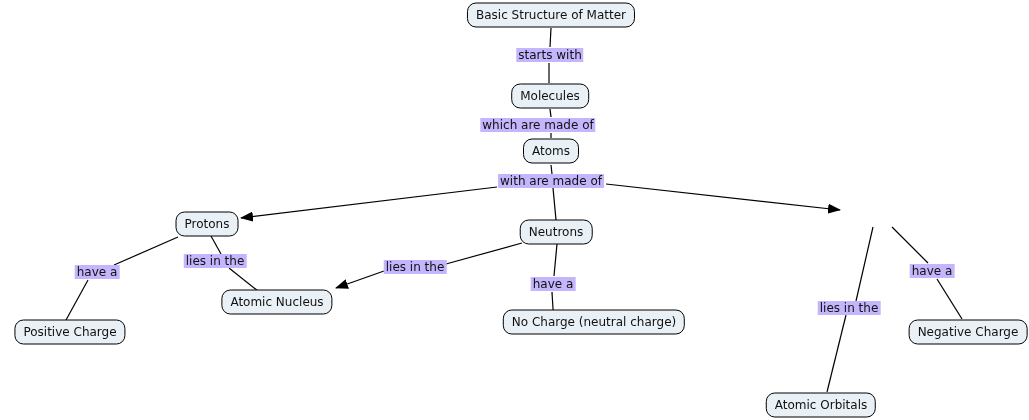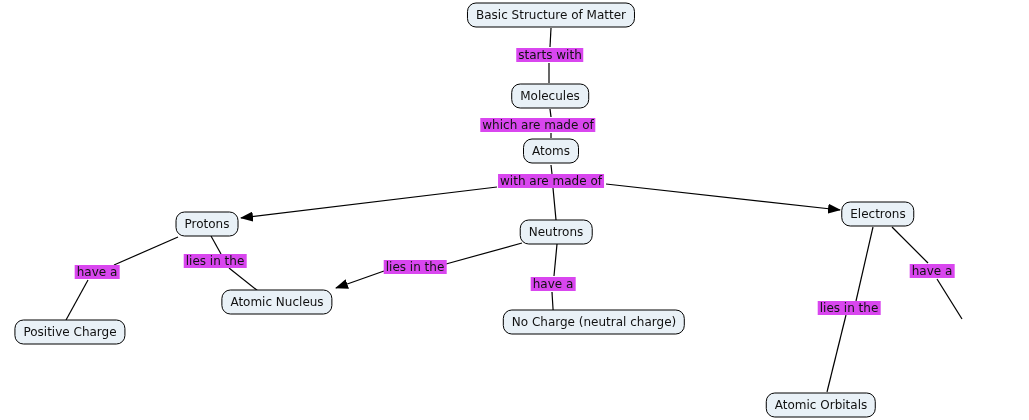--- a/index.html
+++ b/index.html
@@ -37,21 +37,21 @@
     white-space: nowrap;
     z-index: 3;
     text-align: center;
   }
   .link-label {
     position: absolute;
     transform: translate(-50%, -50%);
     font-size: 12px;
     line-height: 14px;
     color: #111111;
-    background: #d946ef;
+    background: #c4b5fd;
     padding: 0 2px;
     white-space: nowrap;
     z-index: 2;
   }
   
   #node-basic      { left: 551px; top: 15px;  }
   #node-molecules  { left: 550px; top: 96px;  }
   #node-atoms      { left: 551px; top: 151px; }
   #node-protons    { left: 207px; top: 224px; }
   #node-neutrons   { left: 556px; top: 232px; }
@@ -112,24 +112,24 @@
 
     <line x1="873" y1="227" x2="856" y2="301"></line>
     <line x1="846" y1="315" x2="827" y2="392"></line>
   </svg>
 
   <div class="node" id="node-basic">Basic Structure of Matter</div>
   <div class="node" id="node-molecules">Molecules</div>
   <div class="node" id="node-atoms">Atoms</div>
   <div class="node" id="node-protons">Protons</div>
   <div class="node" id="node-neutrons">Neutrons</div>
-  <div class="node" id="node-electrons">Electrons</div>
   <div class="node" id="node-nucleus">Atomic Nucleus</div>
   <div class="node" id="node-positive">Positive Charge</div>
   <div class="node" id="node-nocharge">No Charge (neutral charge)</div>
+  <div class="node" id="node-negative">Negative Charge</div>
   <div class="node" id="node-orbitals">Atomic Orbitals</div>
 
   <div class="link-label" id="label-starts-with">starts with</div>
   <div class="link-label" id="label-which-made">which are made of</div>
   <div class="link-label" id="label-that-made">with are made of</div>
   <div class="link-label" id="label-p-lies">lies in the</div>
   <div class="link-label" id="label-p-have">have a</div>
   <div class="link-label" id="label-n-lies">lies in the</div>
   <div class="link-label" id="label-n-have">have a</div>
   <div class="link-label" id="label-e-have">have a</div>

